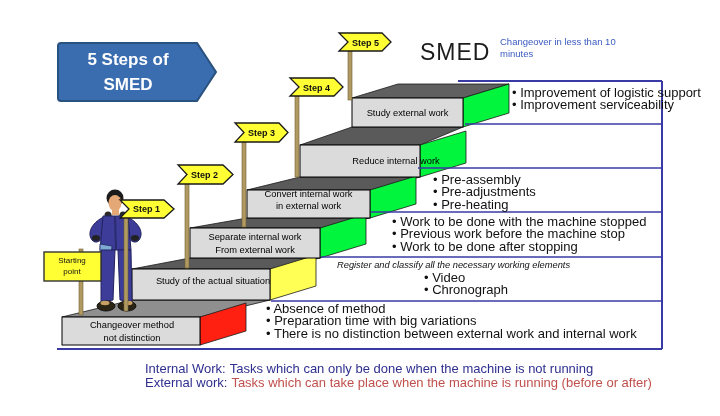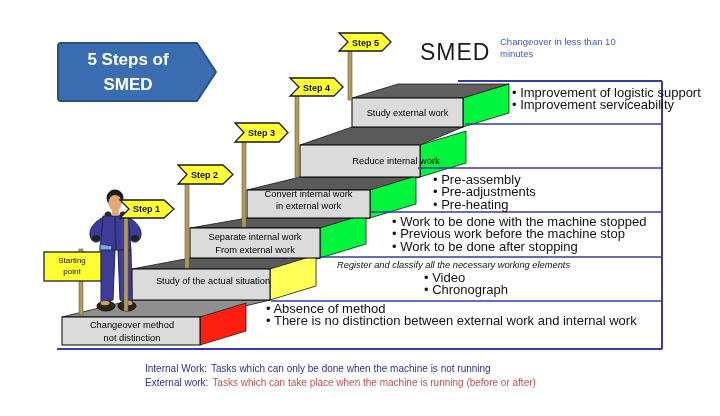--- a/index.html
+++ b/index.html
@@ -22,21 +22,21 @@
   .lbl5{left:354px;top:100px;width:107px;height:26px;}
   .bullets{font-size:13px;line-height:12.4px;color:#111;white-space:nowrap;}
   .bullets .b::before{content:"\2022  ";}
   .sec5{left:512px;top:87px;}
   .sec4{left:477px;top:124px;}
   .sec3{left:433px;top:174px;}
   .sec2{left:392px;top:216px;}
   .sec1h{left:337px;top:260px;font-size:9.3px;color:#111;white-space:nowrap;font-style:italic;}
   .sec1{left:424px;top:272px;}
   .sec0{left:266px;top:303px;}
-  .legend{left:145px;top:362px;font-size:10px;line-height:13.5px;white-space:nowrap;}
+  .legend{left:145px;top:362px;font-size:13px;line-height:13.5px;white-space:nowrap;}
   .lg-navy{color:#2F2F8F;}
   .lg-red{color:#C0504D;}
   .legend .lab{margin-right:4px;}
 </style>
 </head>
 <body>
 
 <div class="stage">
 
   <svg width="720" height="416" viewBox="0 0 720 416">
@@ -178,20 +178,21 @@
     <div class="b">Previous work before the machine stop</div>
     <div class="b">Work to be done after stopping</div>
   </div>
   <div class="abs sec1h">Register and classify all the necessary working elements</div>
   <div class="abs bullets sec1">
     <div class="b">Video</div>
     <div class="b">Chronograph</div>
   </div>
   <div class="abs bullets sec0">
     <div class="b">Absence of method</div>
+    <div class="b">Preparation time with big variations</div>
     <div class="b">There is no distinction between external work and internal work</div>
   </div>
 
   <div class="abs legend">
     <div>
       <span class="lg-navy lab">Internal Work:</span><span class="lg-navy">Tasks which can only be done when the machine is not running</span>
     </div>
     <div>
       <span class="lg-navy lab">External work:</span><span class="lg-red">Tasks which can take place when the machine is running (before or after)</span>
     </div>

